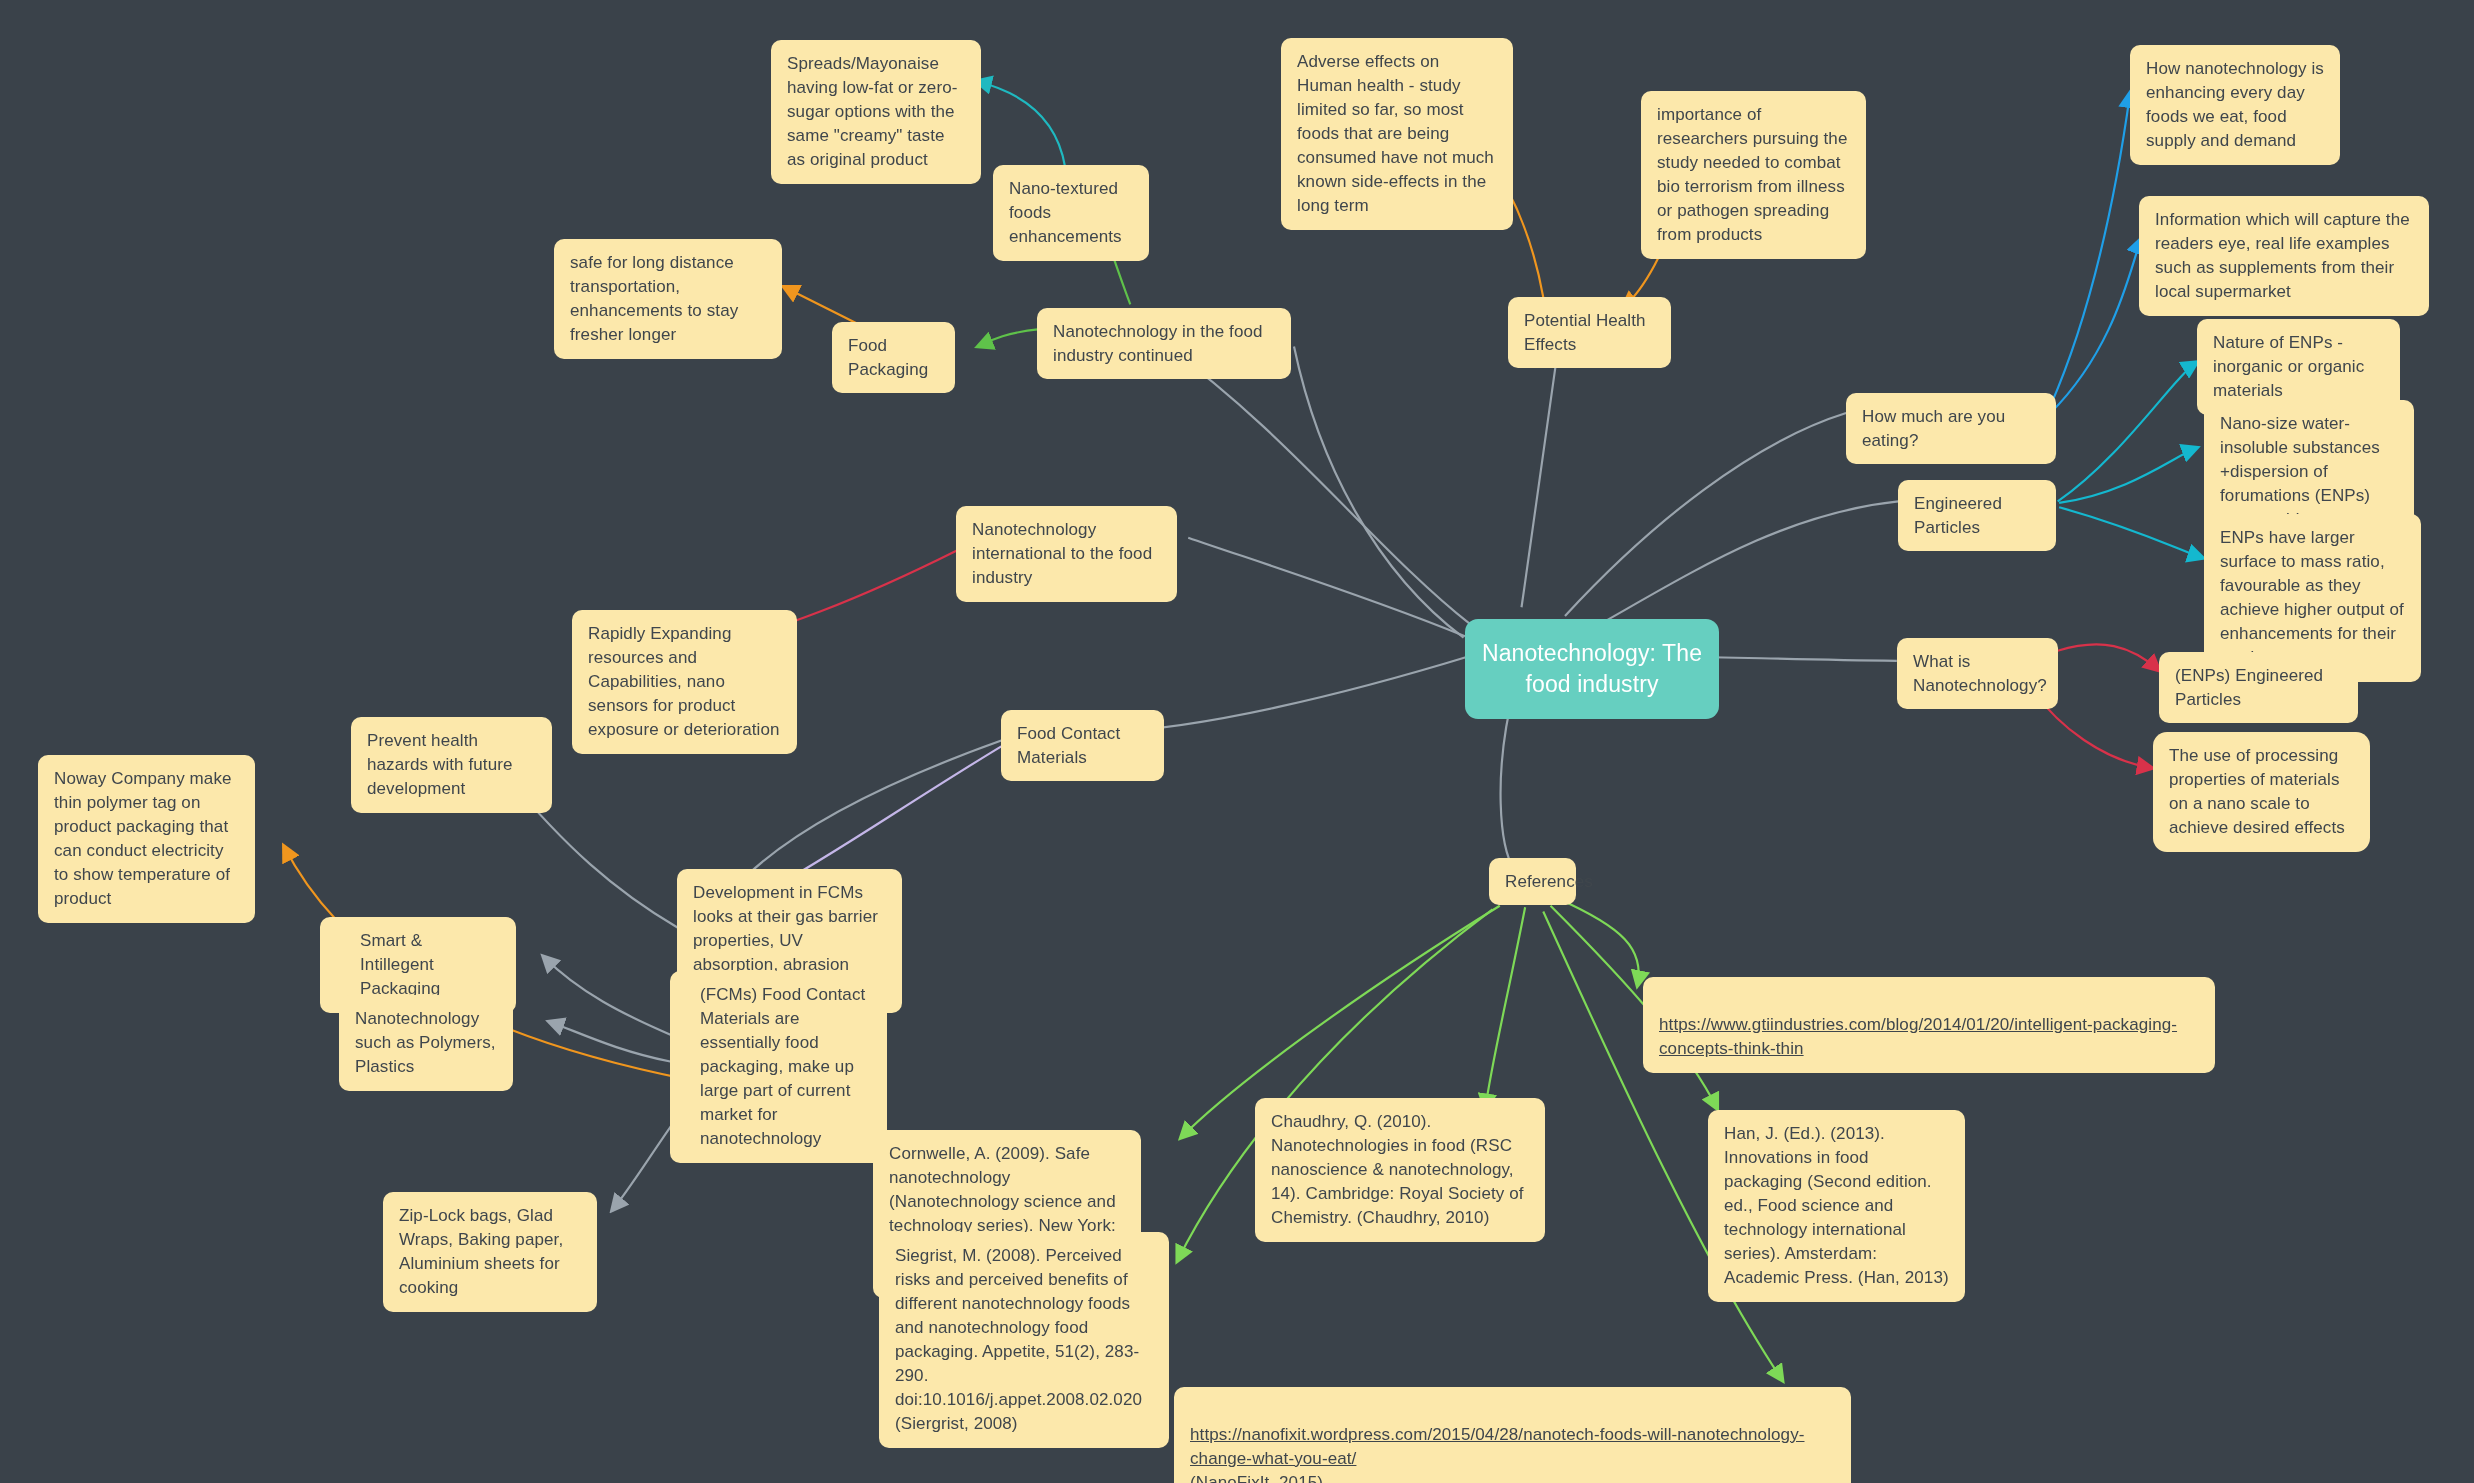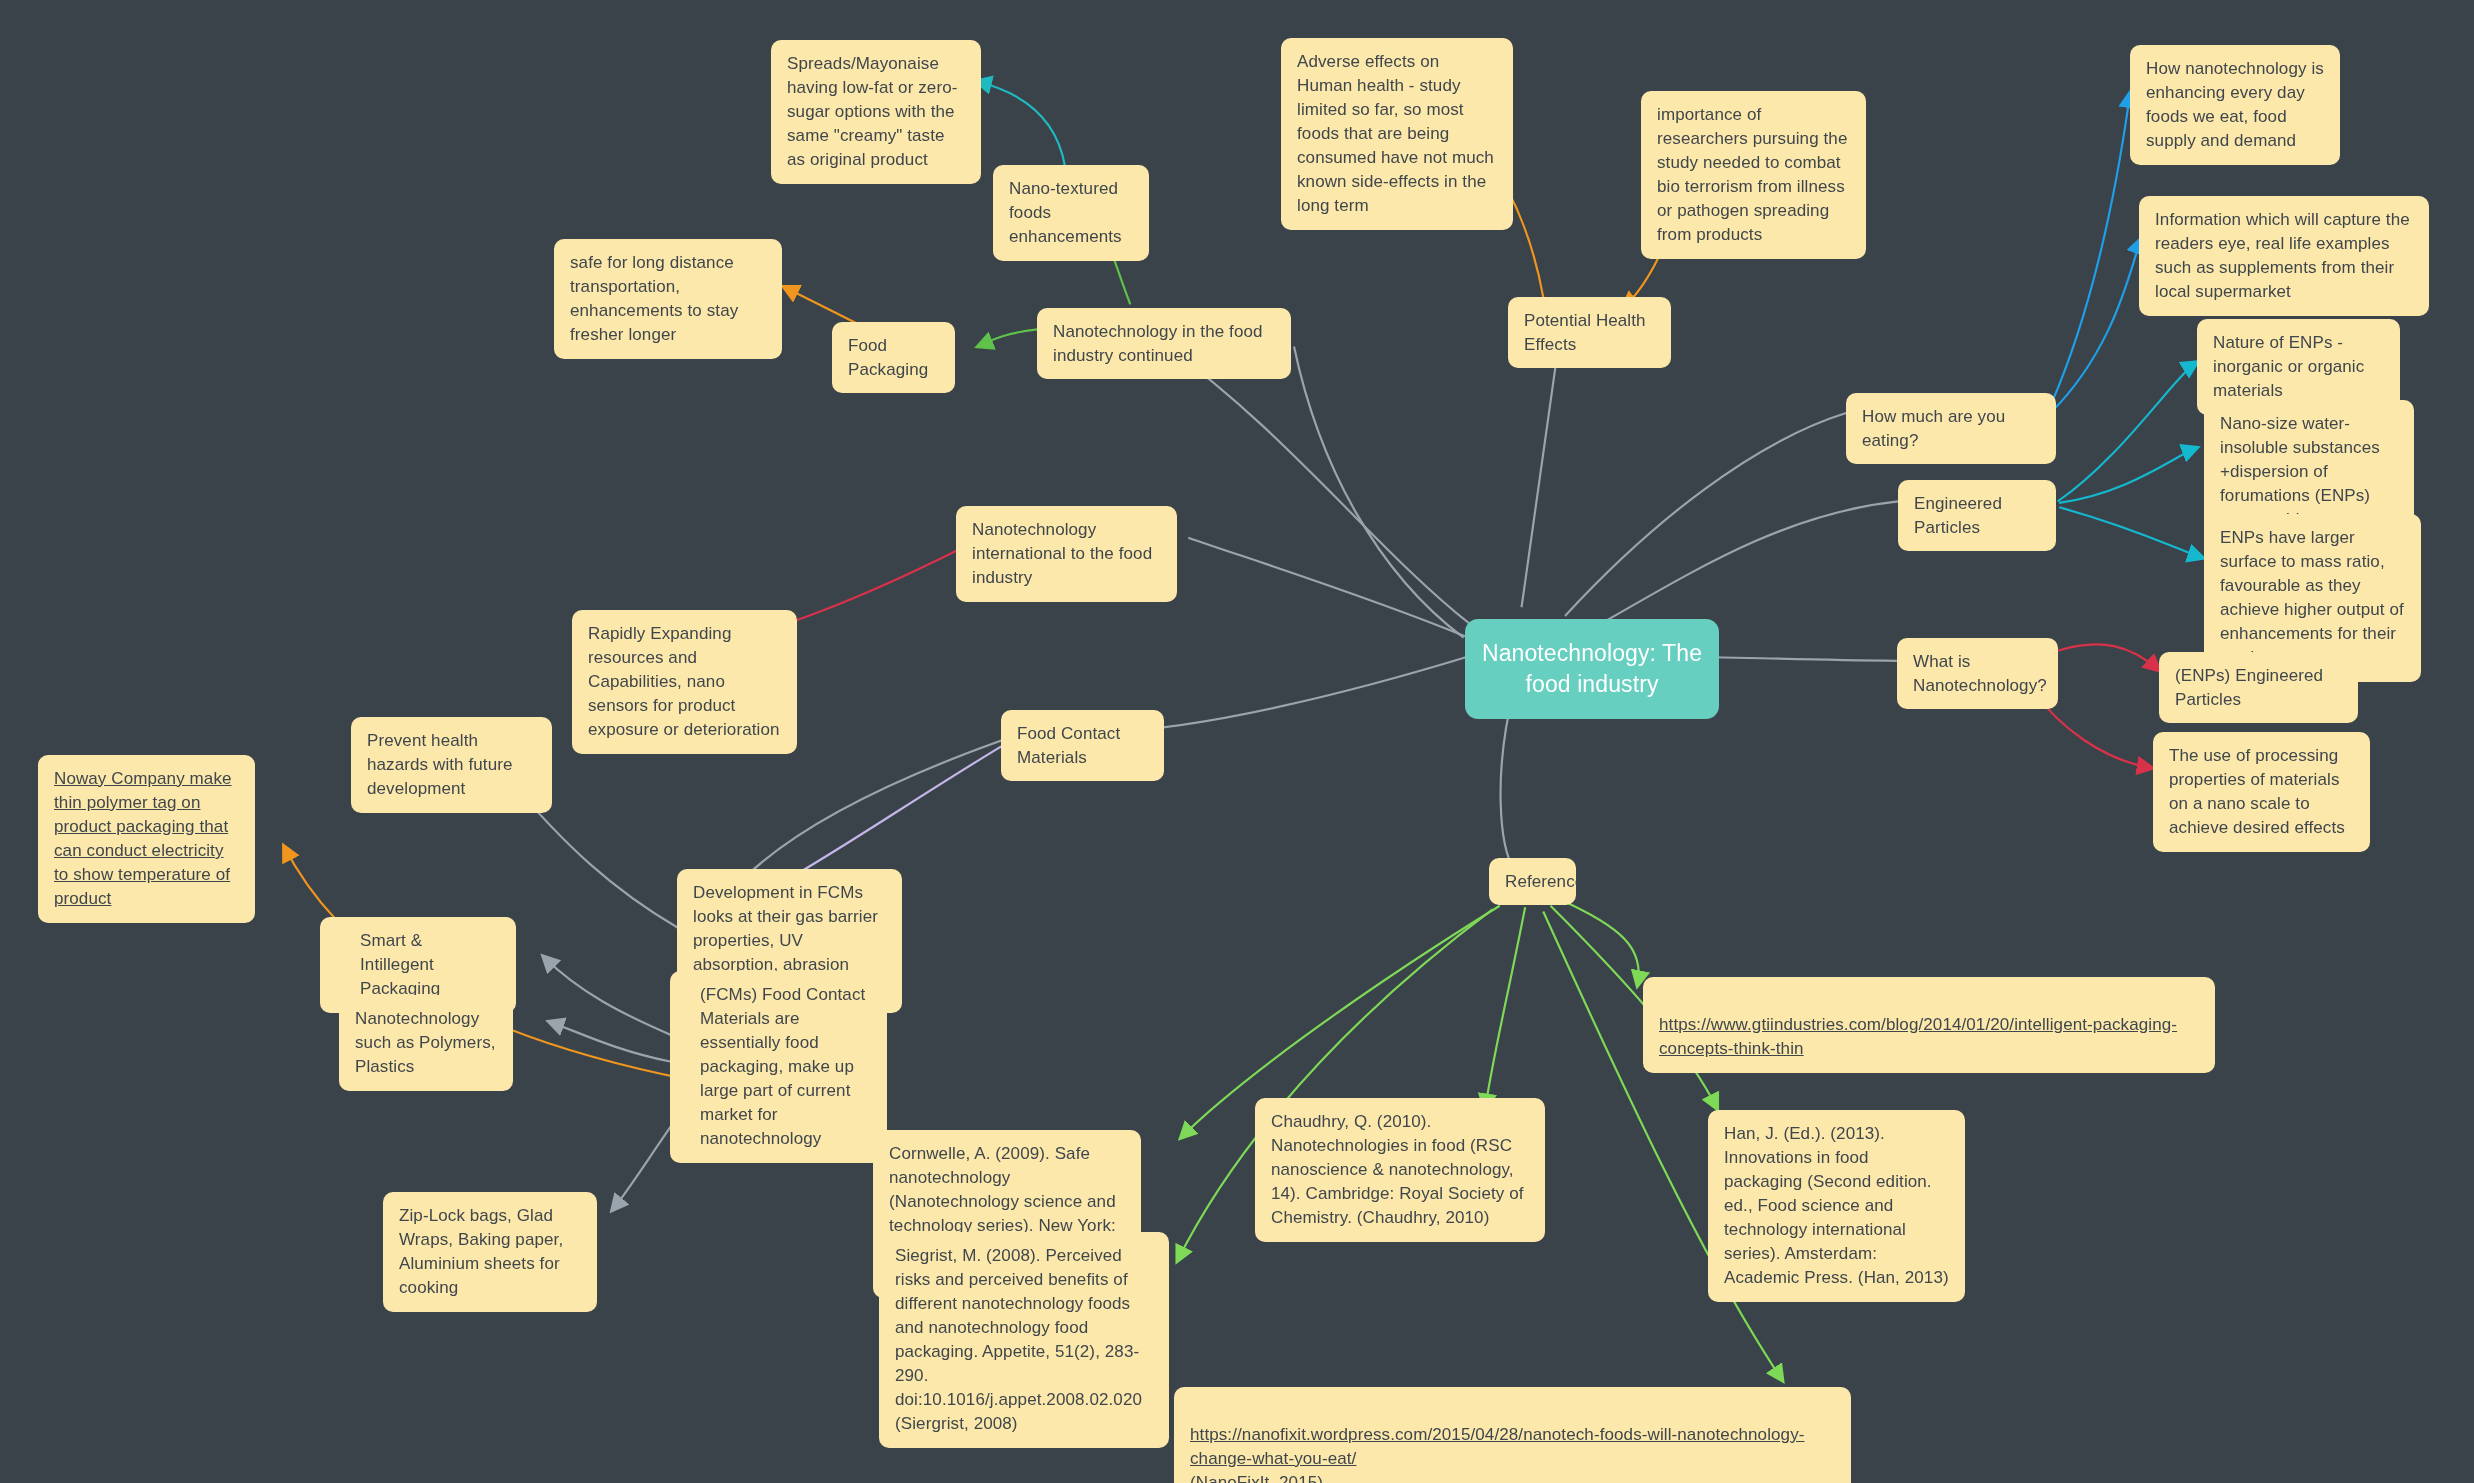--- a/index.html
+++ b/index.html
@@ -177,31 +177,31 @@
   <div class="node" style="left:2204px; top:514px; width:217px;">ENPs have larger surface to mass ratio, favourable as they achieve higher output of enhancements for their product</div>
 
   <div class="node" style="left:1846px; top:393px; width:210px;">How much are you eating?</div>
 
   <div class="node" style="left:1898px; top:480px; width:158px;">Engineered Particles</div>
 
   <div class="node" style="left:1897px; top:638px; width:161px;">What is Nanotechnology?</div>
 
   <div class="node" style="left:2159px; top:652px; width:199px;">(ENPs) Engineered Particles</div>
 
-  <div class="node" style="left:2153px; top:732px; width:217px;">The use of processing properties of materials on a nano scale to achieve desired effects</div>
+  <div class="node" style="left:2153px; top:732px; width:217px;border-radius:14px;">The use of processing properties of materials on a nano scale to achieve desired effects</div>
 
   <div class="node" style="left:956px; top:506px; width:221px;">Nanotechnology international to the food industry</div>
 
   <div class="node" style="left:572px; top:610px; width:225px;">Rapidly Expanding resources and Capabilities, nano sensors for product exposure or deterioration</div>
 
   <div class="node" style="left:1001px; top:710px; width:163px;">Food Contact Materials</div>
 
   <div class="node" style="left:351px; top:717px; width:201px;">Prevent health hazards with future development</div>
 
-  <div class="node" style="left:38px; top:755px; width:217px;text-decoration:underline;">Noway Company make thin polymer tag on product packaging that can conduct electricity to show temperature of product</div>
+  <div class="node" style="left:38px; top:755px; width:217px;">Noway Company make thin polymer tag on product packaging that can conduct electricity to show temperature of product</div>
 
   <div class="node" style="left:677px; top:869px; width:225px;">Development in FCMs looks at their gas barrier properties, UV absorption, abrasion resistences, composition</div>
 
   <div class="node" style="left:320px; top:917px; width:196px;padding-left:40px;">Smart &amp; Intillegent Packaging</div>
 
   <div class="node" style="left:339px; top:995px; width:174px;">Nanotechnology such as Polymers, Plastics</div>
 
   <div class="node" style="left:670px; top:971px; width:217px;padding-left:30px;">(FCMs) Food Contact Materials are essentially food packaging, make up large part of current market for nanotechnology</div>
 
   <div class="node" style="left:383px; top:1192px; width:214px;">Zip-Lock bags, Glad Wraps, Baking paper, Aluminium sheets for cooking</div>

